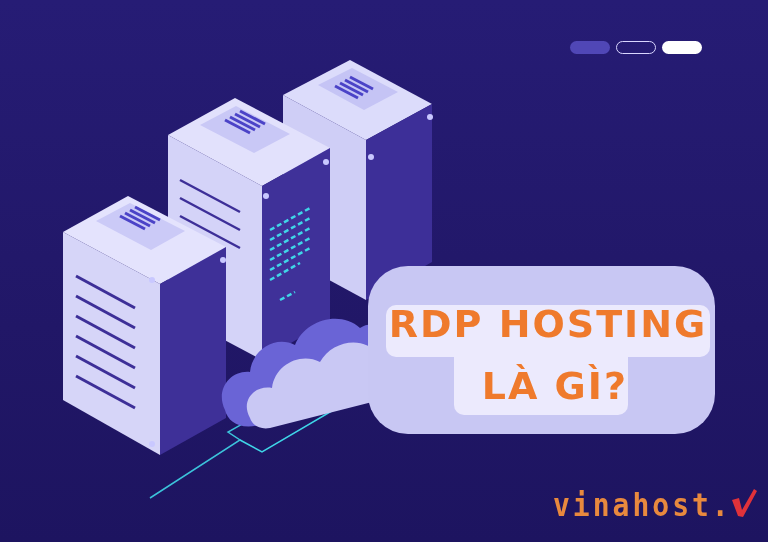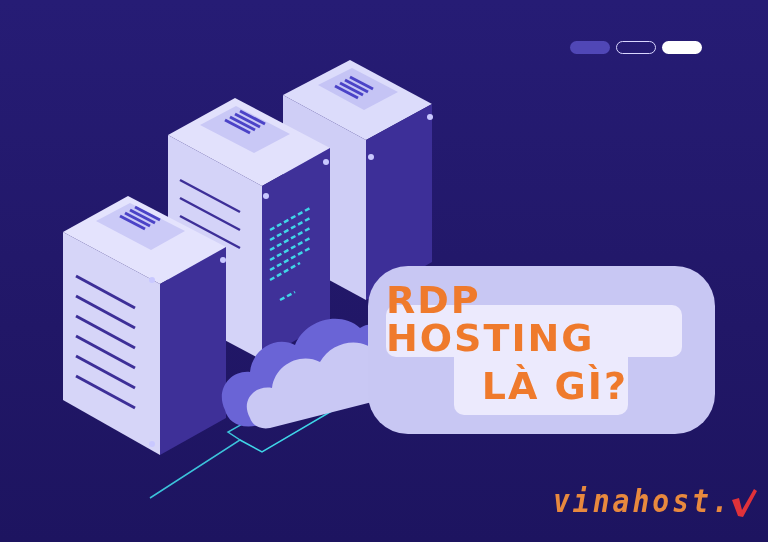--- a/index.html
+++ b/index.html
@@ -5,24 +5,24 @@
   html,body{margin:0;padding:0;}
   body{width:768px;height:542px;overflow:hidden;background:#23196b;font-family:"DejaVu Sans",sans-serif;}
   .stage{position:relative;width:768px;height:542px;background:linear-gradient(180deg,#261c75 0%,#211767 60%,#1d1460 100%);overflow:hidden;}
   .pills{position:absolute;left:570px;top:41px;display:flex;gap:6px;}
   .pill{width:40px;height:13px;border-radius:7px;box-sizing:border-box;}
   .pill.p1{background:#5047b6;}
   .pill.p2{border:1.5px solid #d9d6ff;background:transparent;}
   .pill.p3{background:#ffffff;}
   .illus{position:absolute;left:0;top:0;}
   .bubble{position:absolute;left:368px;top:266px;width:347px;height:168px;background:#c8c7f3;border-radius:40px;}
-  .line1{position:absolute;left:386px;top:305px;width:296px;height:52px;background:#eceafd;border-radius:10px;display:flex;align-items:flex-end;justify-content:center;}
+  .line1{position:absolute;left:386px;top:305px;width:324px;height:52px;background:#eceafd;border-radius:10px;display:flex;align-items:flex-start;justify-content:center;}
   .line2{position:absolute;left:454px;top:357px;width:174px;height:58px;background:#eceafd;border-radius:0 0 10px 10px;display:flex;align-items:center;justify-content:flex-end;}
   .title-text{font-family:"DejaVu Sans",sans-serif;font-weight:bold;color:#ef7a2c;font-size:38px;letter-spacing:2px;line-height:1;}
-  .logo{position:absolute;left:553px;top:488px;display:flex;align-items:flex-start;font-style:italic;}
+  .logo{position:absolute;left:553px;top:488px;display:flex;align-items:flex-end;}
   .logo-text{font-family:"DejaVu Sans Mono",monospace;font-weight:bold;font-size:28px;letter-spacing:3px;color:#e8893e;line-height:1;transform:scaleY(1.15);}
   .logo-check{margin-left:-2px;margin-bottom:2px;}
 </style>
 </head>
 <body>
 
 <div class="stage">
 
   <div class="pills">
     <div class="pill p1"></div>

